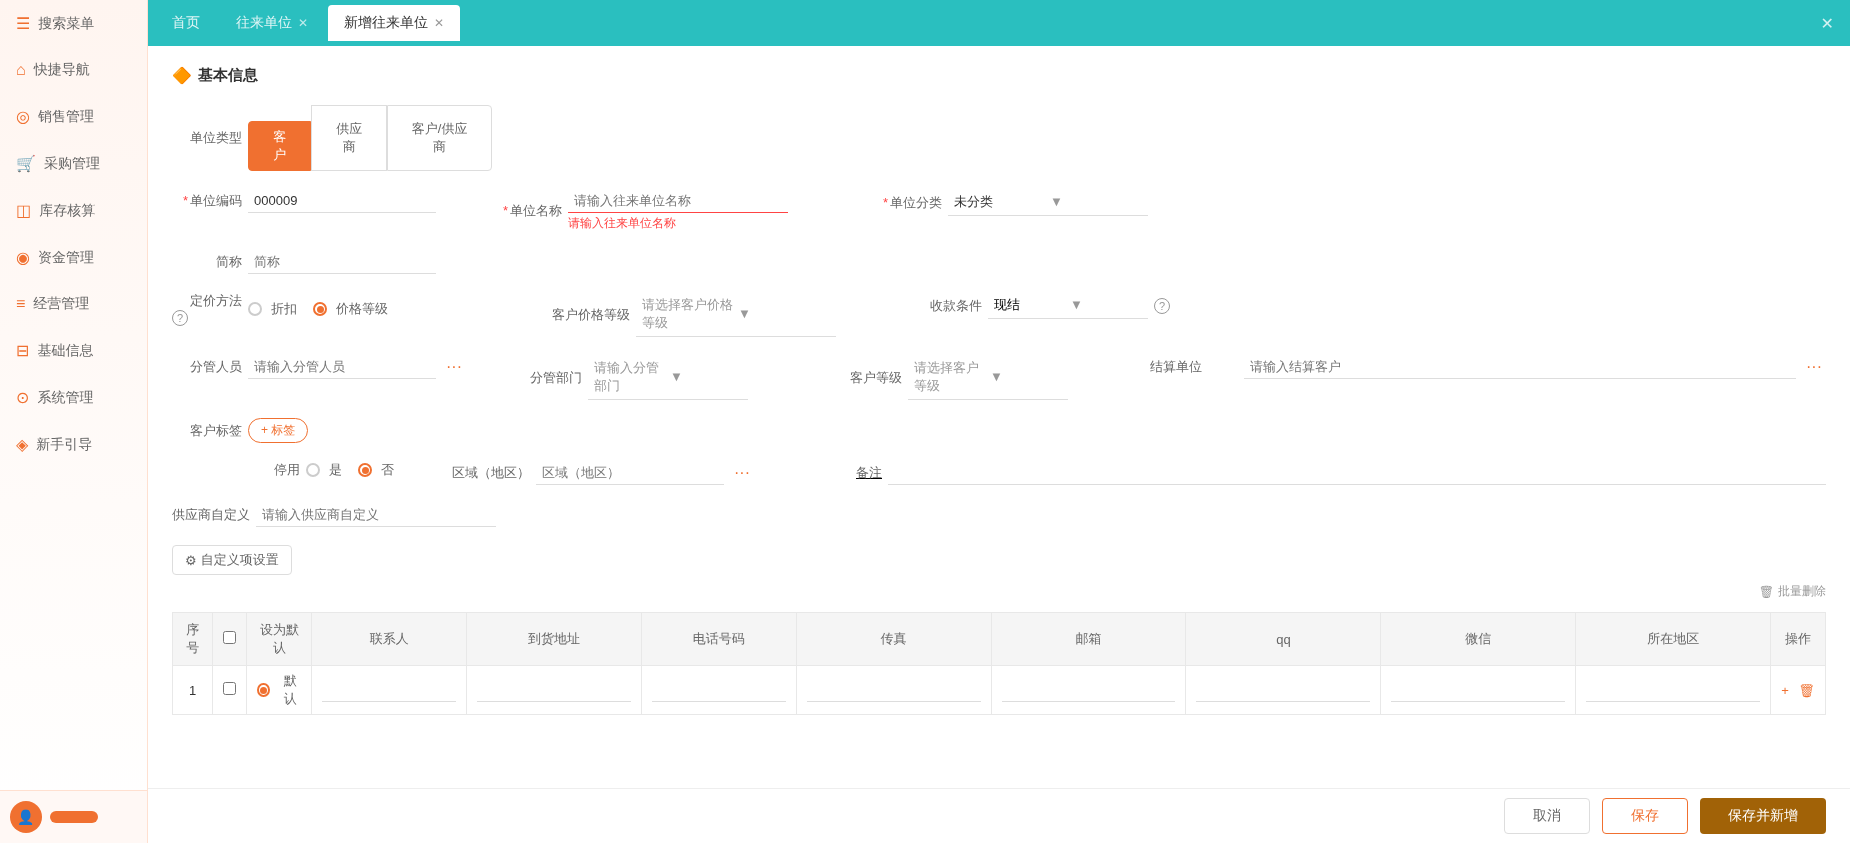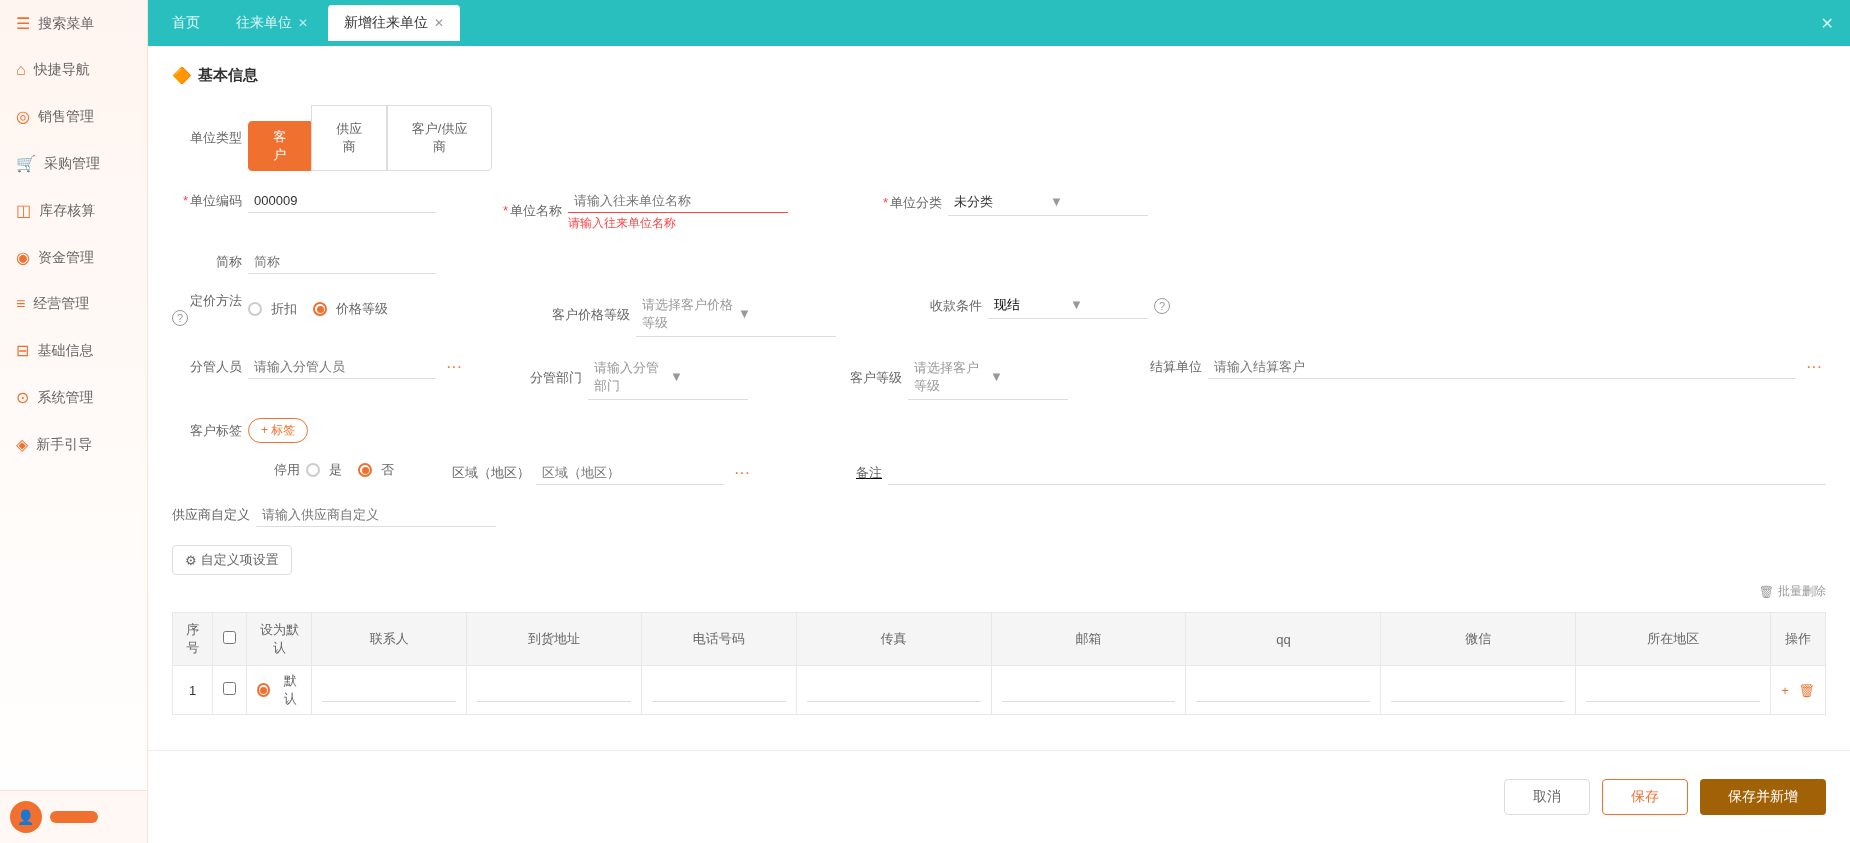--- a/index.html
+++ b/index.html
@@ -252,21 +252,21 @@
       color: #999;
       font-size: 12px;
       align-items: center;
       gap: 4px;
     }
 
     
     .footer {
       display: flex;
       justify-content: flex-end;
-      padding: 28px 24px;
+      padding: 9px 24px;
       gap: 12px;
       background: white;
       border-top: 1px solid #eee;
     }
     .btn {
       padding: 8px 28px;
       border-radius: 4px;
       font-size: 14px;
       cursor: pointer;
       border: none;
@@ -439,21 +439,21 @@
       </div>
       <div class="form-field" style="flex:0 0 280px; margin-left:20px;">
         <span class="form-label">客户等级</span>
         <div class="select-wrapper">
           <span>请选择客户等级</span>
           <span class="chevron-icon">▼</span>
         </div>
       </div>
       <div class="form-field" style="flex:1; margin-left:20px;">
         <span class="form-label">结算单位</span>
-        <input class="form-input" type="text" placeholder="请输入结算客户" style="flex: 1 1 0%;">
+        <input class="form-input" type="text" placeholder="请输入结算客户" style="flex: 1 1 0%; margin-left: 36px;">
         <span class="more-btn">···</span>
       </div>
     </div>
 
     <div class="form-row">
       <div class="form-field">
         <span class="form-label">客户标签</span>
         <button class="tag-add-btn">+ 标签</button>
       </div>
     </div>

